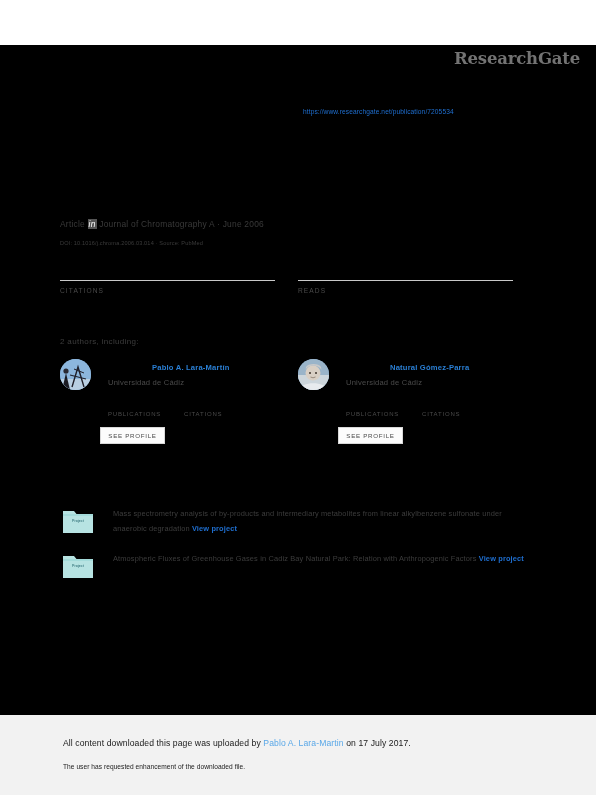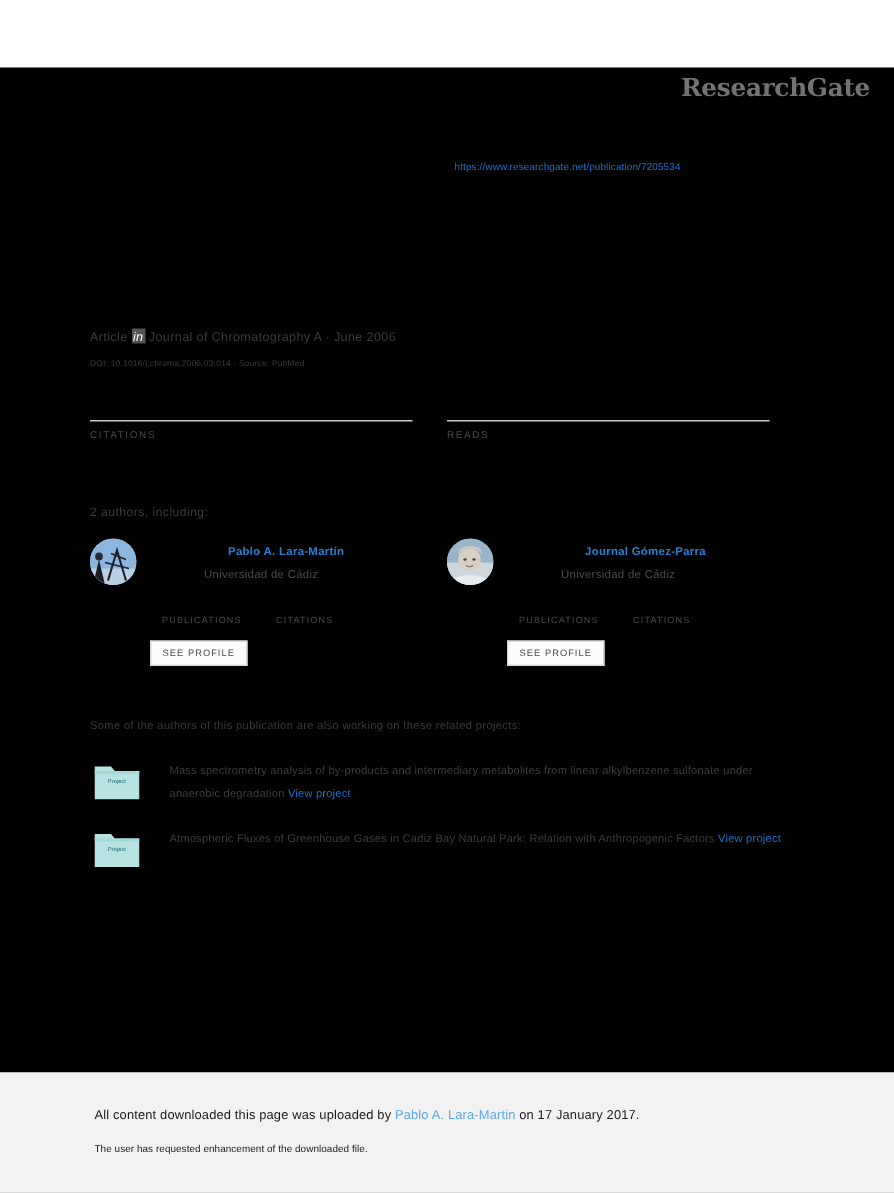--- a/index.html
+++ b/index.html
@@ -167,21 +167,20 @@
   }
   .author-aff {
     position: absolute;
     top: 19px;
     left: 48px;
     font-size: 7.6px;
     color: #4b4b4b;
     letter-spacing: 0.2px;
     white-space: nowrap;
     filter: blur(0.3px);
-    margin-left: 28px;
   }
   .author-metrics {
     position: absolute;
     top: 41px;
     left: 48px;
     width: 185px;
     height: 26px;
   }
   .metric {
     position: absolute;
@@ -257,21 +256,21 @@
     left: 50px;
     width: 420px;
     font-size: 7.4px;
     line-height: 15px;
     color: #3d3d3d;
     letter-spacing: 0.15px;
     filter: blur(0.3px);
   }
   .view-project {
     color: #1f6fd0;
-    font-weight: normal;
+    font-weight: bold;
     text-decoration: none;
     cursor: pointer;
   }
 
   
   .footer-line-1 {
     position: absolute;
     top: 738px;
     left: 63px;
     font-size: 8.6px;
@@ -360,36 +359,35 @@
         <rect width="31" height="31" fill="#9ab4c9"></rect>
         <rect y="16" width="31" height="15" fill="#cdd6dc"></rect>
         <path d="M0 31 C4 22 26 22 31 31 Z" fill="#e8ebee"></path>
         <circle cx="15" cy="14" r="7.5" fill="#d9cfc4"></circle>
         <path d="M7.5 12 C8 5 23 5 23.5 12 L23 8 C21 4 10 4 8 8 Z" fill="#c9c9c9"></path>
         <ellipse cx="12" cy="14" rx="1.1" ry="0.9" fill="#4a4038"></ellipse>
         <ellipse cx="18" cy="14" rx="1.1" ry="0.9" fill="#4a4038"></ellipse>
         <path d="M12.5 18 Q15 19.6 17.5 18" stroke="#8a7b6c" stroke-width="0.8" fill="none"></path>
       </svg>
     </div>
-    <a class="author-name" href="#">Journal Gómez-Parra</a>
+    <a class="author-name" href="#">Natural Gómez-Parra</a>
     <div class="author-aff">Universidad de Cádiz</div>
     <div class="author-metrics">
       <div class="metric metric-pub">
         <div class="metric-value"></div>
         <div class="metric-label">PUBLICATIONS</div>
       </div>
       <div class="metric metric-cit">
         <div class="metric-value"></div>
         <div class="metric-label">CITATIONS</div>
       </div>
     </div>
     <div class="see-profile">SEE PROFILE</div>
   </div>
 
-  <div class="projects-head">Some of the authors of this publication are also working on these related projects:</div>
 
   <div class="project-row project-1">
     <div class="folder">
       <svg class="folder-svg" width="30" height="25" viewBox="0 0 30 25">
         <path d="M0 3 H11 L13.5 6 H30 V25 H0 Z" fill="#b7e3e2"></path>
         <path d="M0 6 H30 V8 H0 Z" fill="#a4dbda"></path>
       </svg>
       <div class="folder-text">Project</div>
     </div>
     <div class="project-text">
@@ -406,17 +404,17 @@
       </svg>
       <div class="folder-text">Project</div>
     </div>
     <div class="project-text">
       <span>Atmospheric Fluxes of Greenhouse Gases in Cadiz Bay Natural Park: Relation with Anthropogenic Factors</span>
       <a class="view-project" href="#">View project</a>
     </div>
   </div>
 
   <div class="footer-line-1">
-    <span>All content downloaded this page was uploaded by </span><a class="fl-link" href="#">Pablo A. Lara-Martin</a><span> on 17 January 2017.</span>
+    <span>All content downloaded this page was uploaded by </span><a class="fl-link" href="#">Pablo A. Lara-Martin</a><span> on 17 July 2017.</span>
   </div>
   <div class="footer-line-2">The user has requested enhancement of the downloaded file.</div>
 
 </div>
 
 </body></html>

